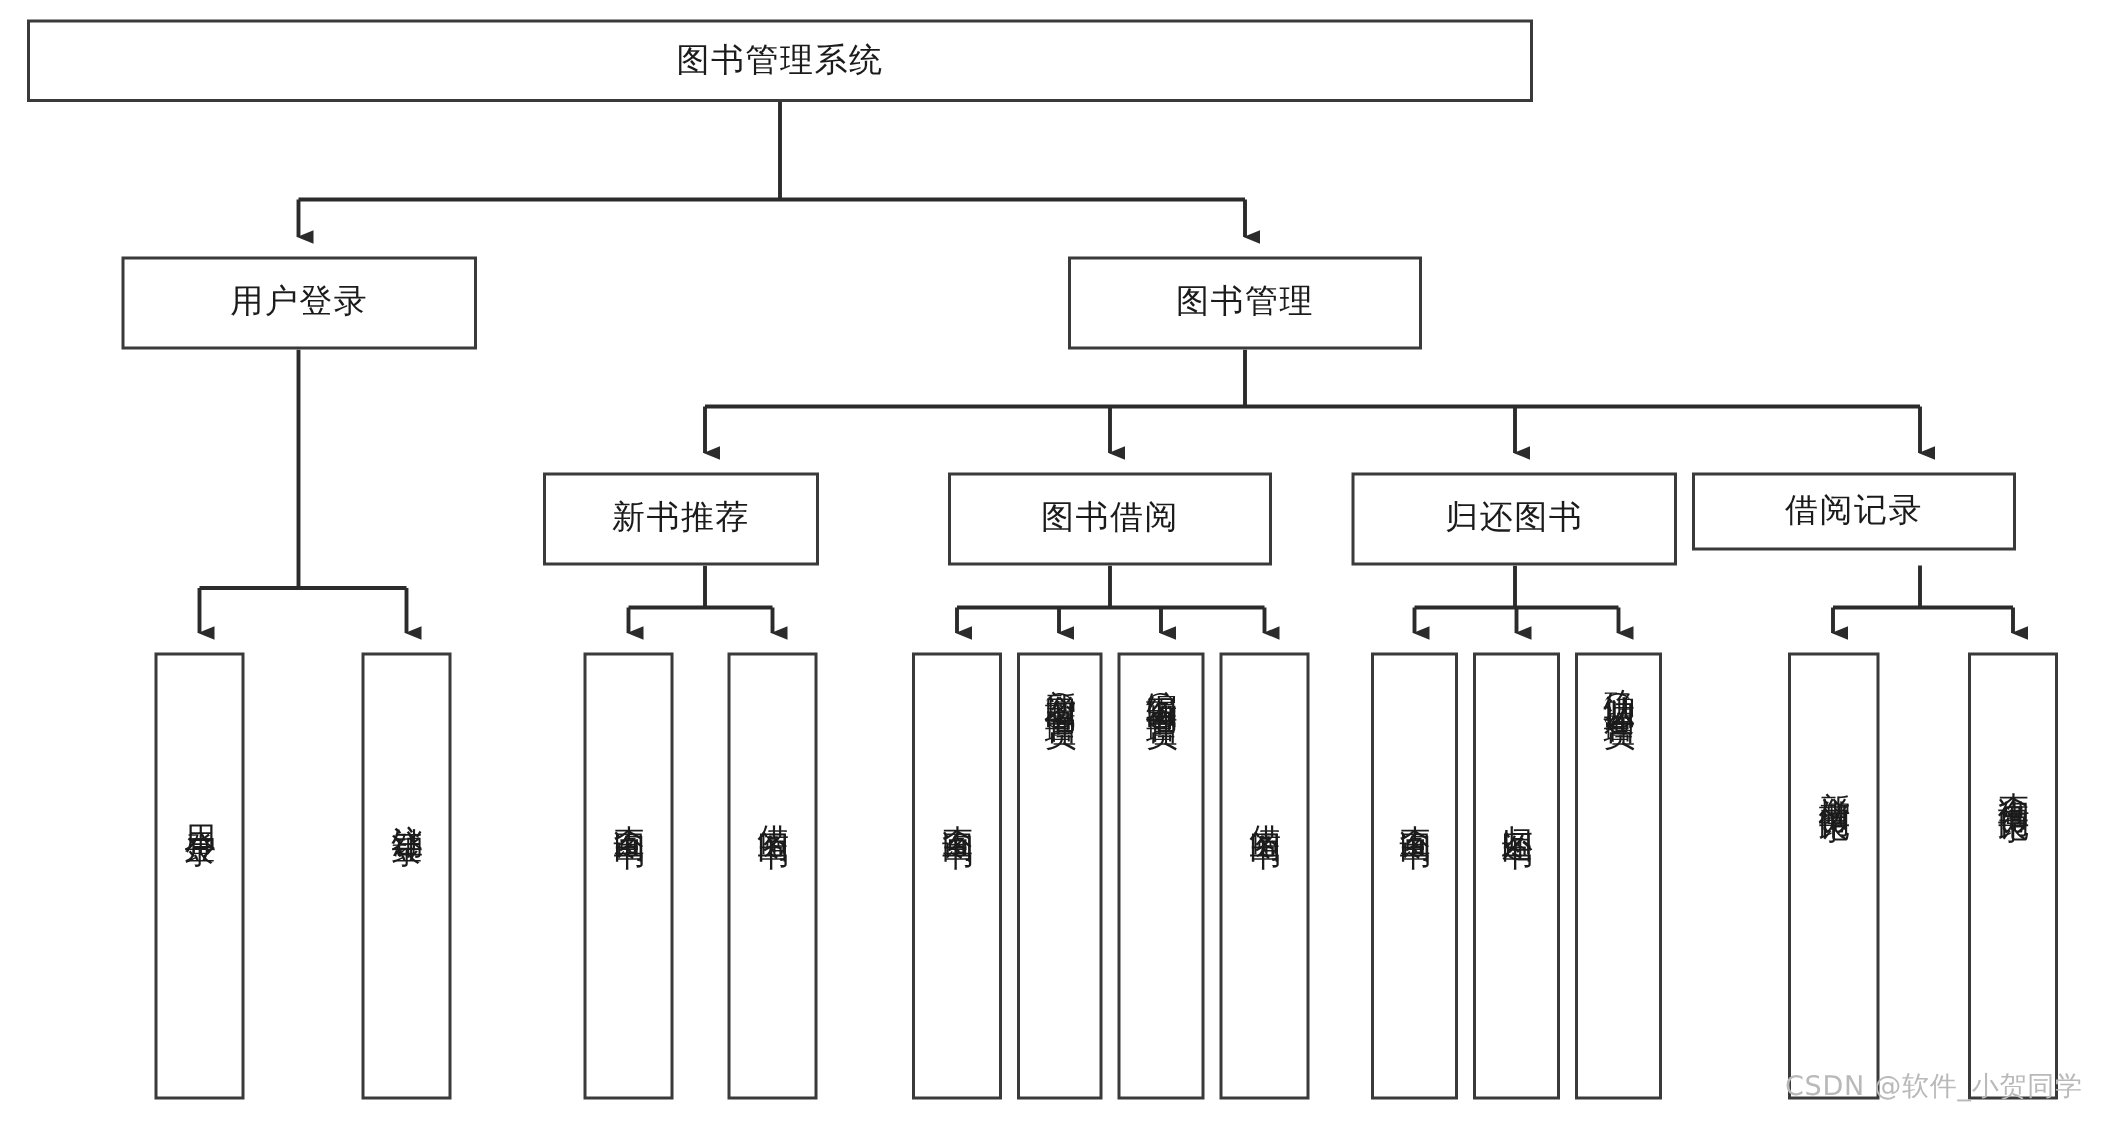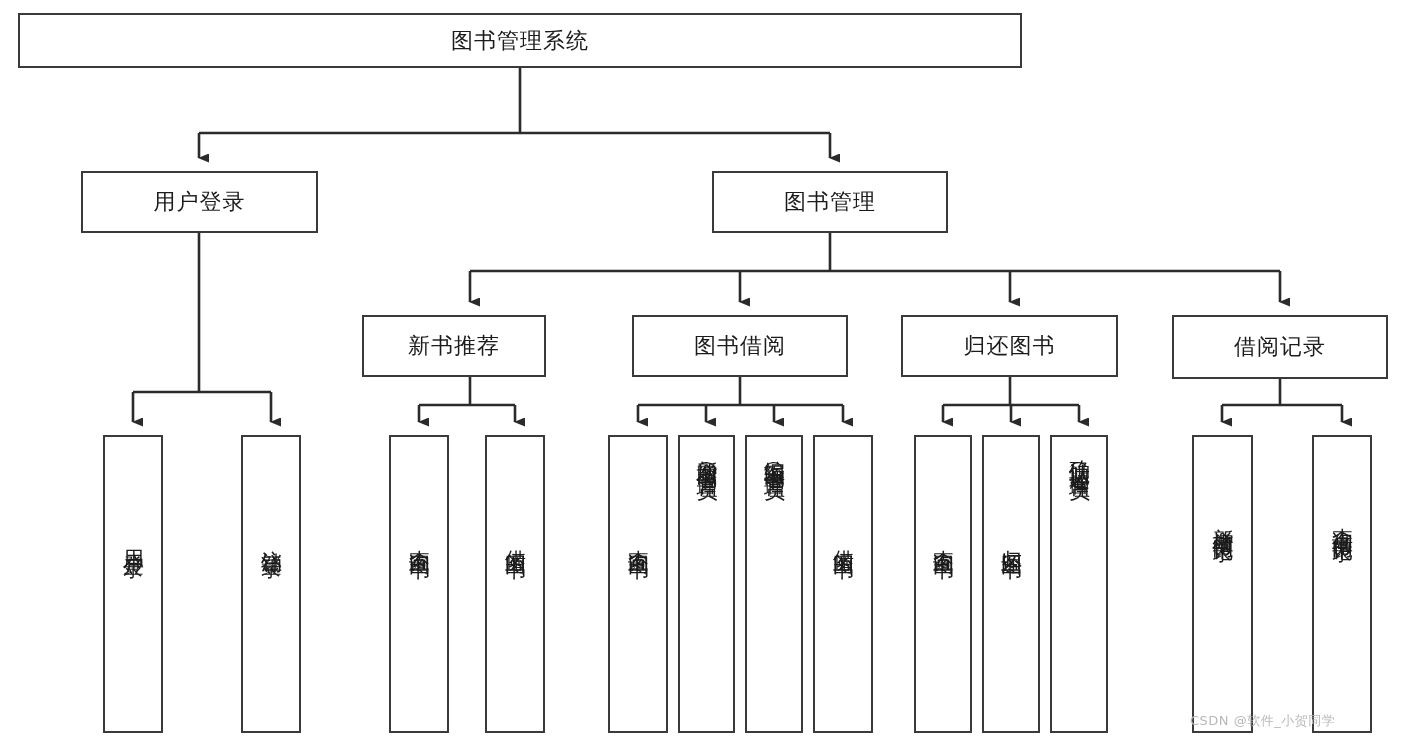--- a/index.html
+++ b/index.html
@@ -51,21 +51,21 @@
     white-space:nowrap;
     margin-top:6px;
   }
   .node.vert.tall .lbl{margin-top:2px;}
   .node.vert.mid .lbl{margin-top:70px;}
   .node.vert.low .lbl{margin-top:92px;}
   .watermark{
     position:absolute;
     left:1190px;
     top:712px;
-    font-size:13px;
+    font-size:18px;
     color:#b9b9b9;
     letter-spacing:0.5px;
     z-index:3;
     white-space:nowrap;
   }
 </style>
 </head>
 <body>
 
 <div id="canvas">
@@ -133,21 +133,21 @@
 
   <div class="node" style="left:362px;top:315px;width:184px;height:62px;">
     <span class="lbl">新书推荐</span>
   </div>
   <div class="node" style="left:632px;top:315px;width:216px;height:62px;">
     <span class="lbl">图书借阅</span>
   </div>
   <div class="node" style="left:901px;top:315px;width:217px;height:62px;">
     <span class="lbl">归还图书</span>
   </div>
-  <div class="node" style="left:1172px;top:315px;width:216px;height:64px;text-align:center;">
+  <div class="node" style="left:1128px;top:315px;width:216px;height:52px;text-align:center;">
     <span class="lbl">借阅记录</span>
   </div>
 
   <div class="node vert low" style="left:103px;top:435px;width:60px;height:298px;">
     <span class="lbl">用户登录</span>
   </div>
   <div class="node vert low" style="left:241px;top:435px;width:60px;height:298px;">
     <span class="lbl">注销登录</span>
   </div>
 

